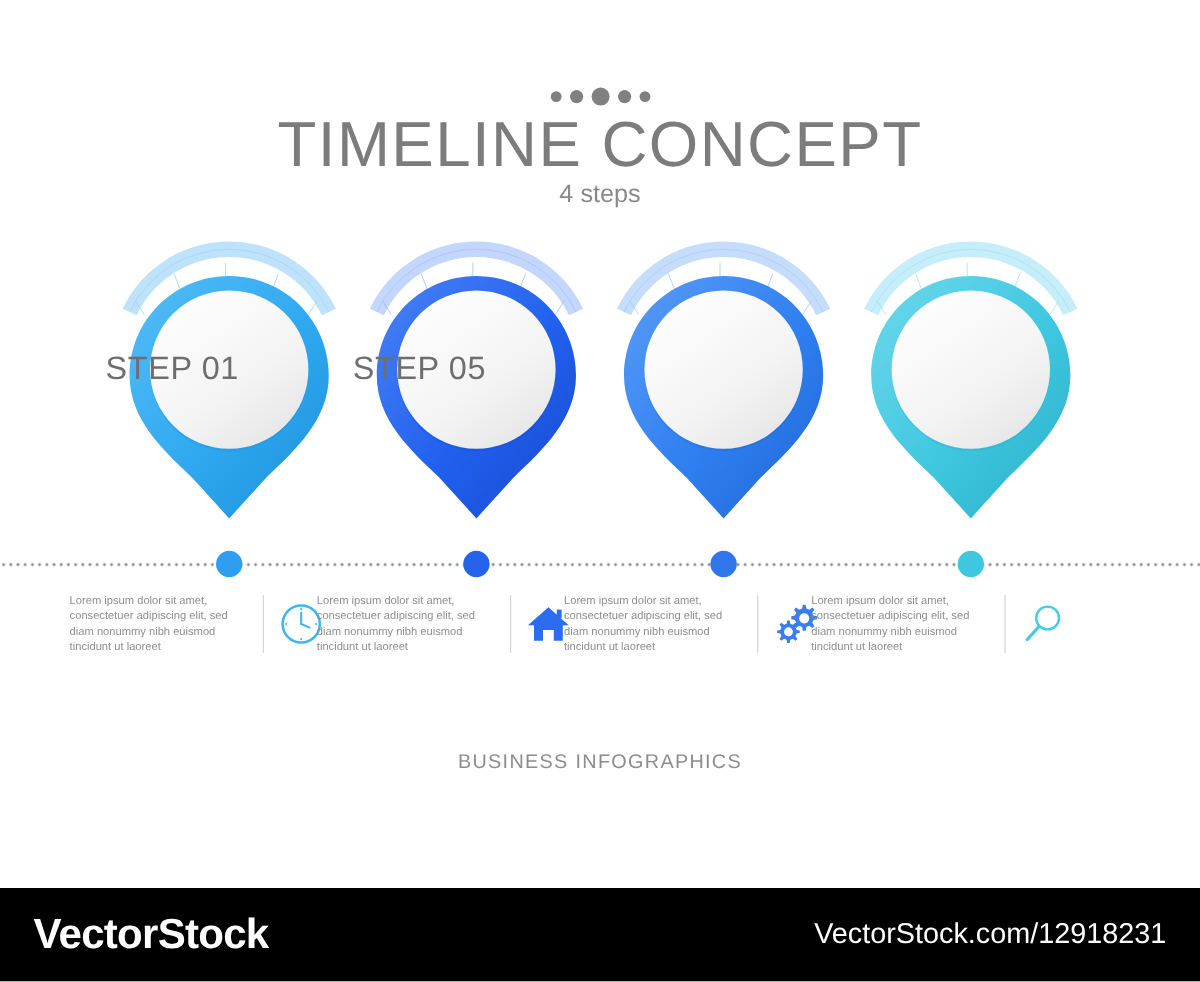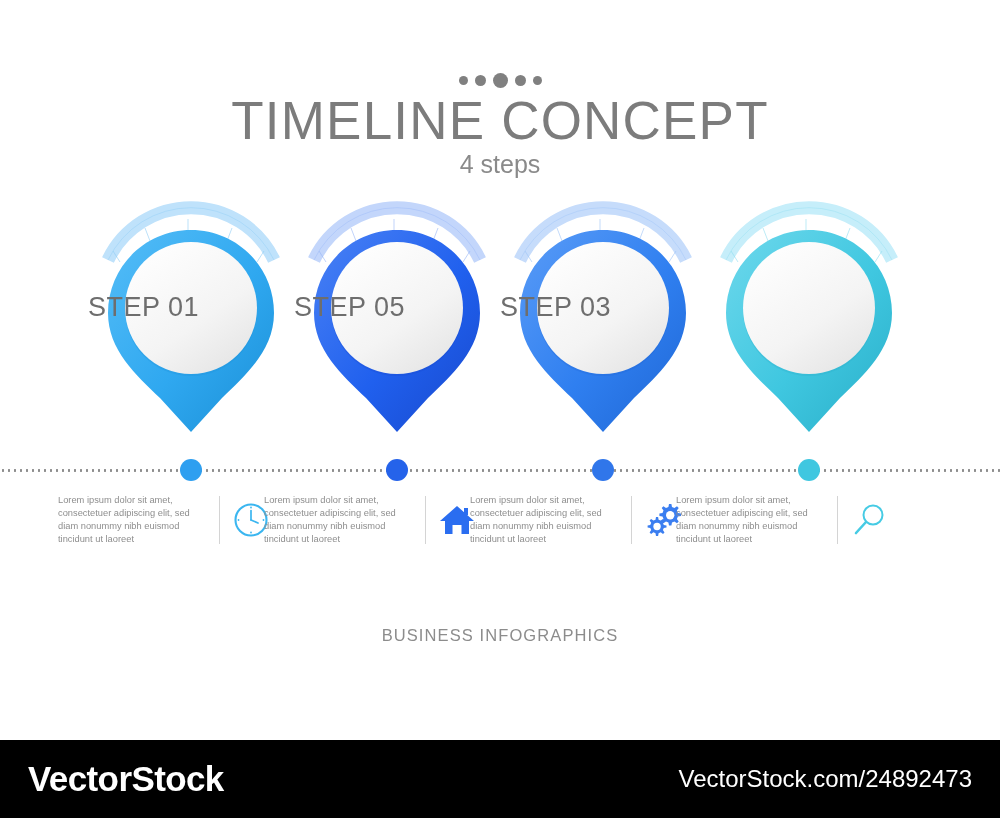--- a/index.html
+++ b/index.html
@@ -47,21 +47,21 @@
     font-size: 53px;
     letter-spacing: 1.2px;
     color: #7c7c7c;
     font-weight: 400;
   }
   .subtitle {
     position: absolute;
     left: 0; top: 150px;
     width: 1000px;
     text-align: center;
-    font-size: 25px;
+    font-size: 21px;
     color: #8a8a8a;
     font-weight: 400;
   }
 
   
   .pins {
     position: absolute;
     left: 0; top: 200px;
     width: 1000px;
     height: 250px;
@@ -262,21 +262,20 @@
         </defs>
         <g>
           <path d="M20 60 A 92 92 0 0 1 186 60" fill="none" stroke="#c6dcfb" stroke-width="13"></path>
           <path d="M20 60 A 92 92 0 0 1 186 60" fill="none" stroke="#9cc2f7" stroke-width="0.7" opacity="0.6"></path>
           <path d="M25 51 L 32 62 M 57 28 L 62 41 M 100 19 L 100 33 M 144 28 L 139 41 M 176 51 L 169 62" stroke="#9cc2f7" stroke-width="0.8" fill="none" opacity="0.75"></path>
         </g>
         <path d="M103 30 C 57 30 20 67 20 113 C 20 150 48 175 72 198 L 103 232 L 134 198 C 158 175 186 150 186 113 C 186 67 149 30 103 30 Z" fill="url(#pg3)"></path>
         <circle cx="103" cy="110" r="66" fill="#1f66d4" opacity="0.28"></circle>
         <circle cx="103" cy="108" r="66" fill="url(#cg3)"></circle>
       </svg>
-      <div class="pin-label">STEP 03</div>
     </div>
 
     <div class="pin-wrap" style="left:706px;">
       <svg class="pin-svg" width="206" height="250" viewBox="0 0 206 250">
         <defs>
           <linearGradient id="pg4" x1="0" y1="0" x2="1" y2="1">
             <stop offset="0%" stop-color="#6ed8ec"></stop>
             <stop offset="55%" stop-color="#3fc7e0"></stop>
             <stop offset="100%" stop-color="#2aaec8"></stop>
           </linearGradient>
@@ -356,14 +355,14 @@
         <line x1="16" y1="21" x2="6" y2="32" stroke="#46cbe4" stroke-width="2.6" stroke-linecap="round"></line>
       </svg>
     </div>
   </div>
 
   <div class="business">BUSINESS INFOGRAPHICS</div>
 </div>
 
 <div class="watermark">
   <div class="wm-logo">VectorStock</div>
-  <div class="wm-url">VectorStock.com/24892473</div>
+  <div class="wm-url">VectorStock.com/12918231</div>
 </div>
 
 </body></html>

